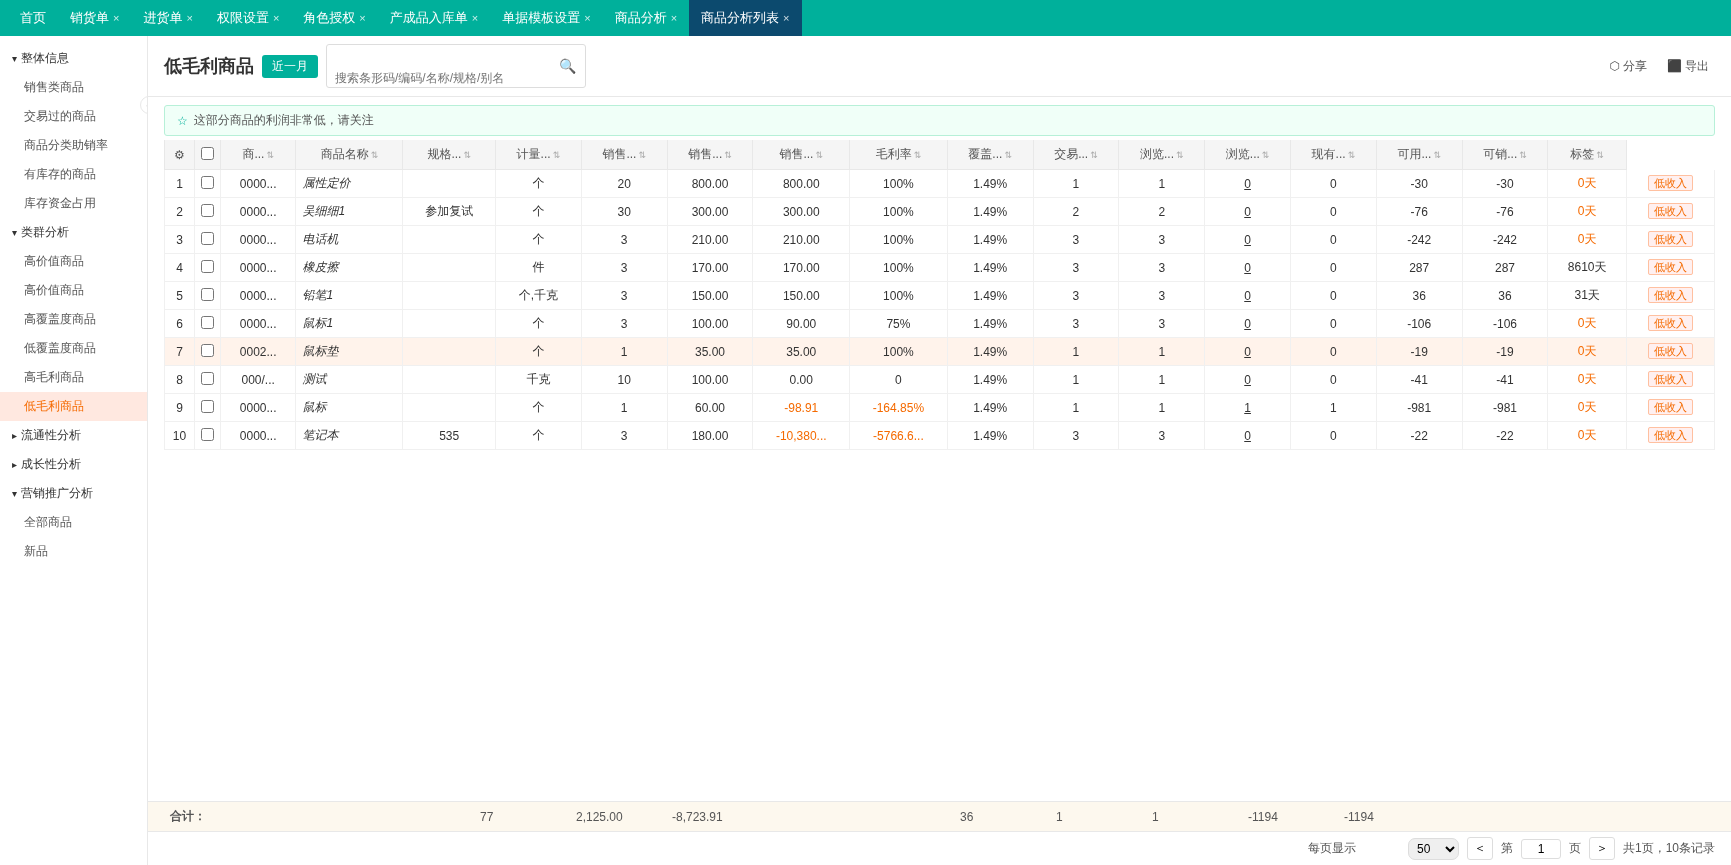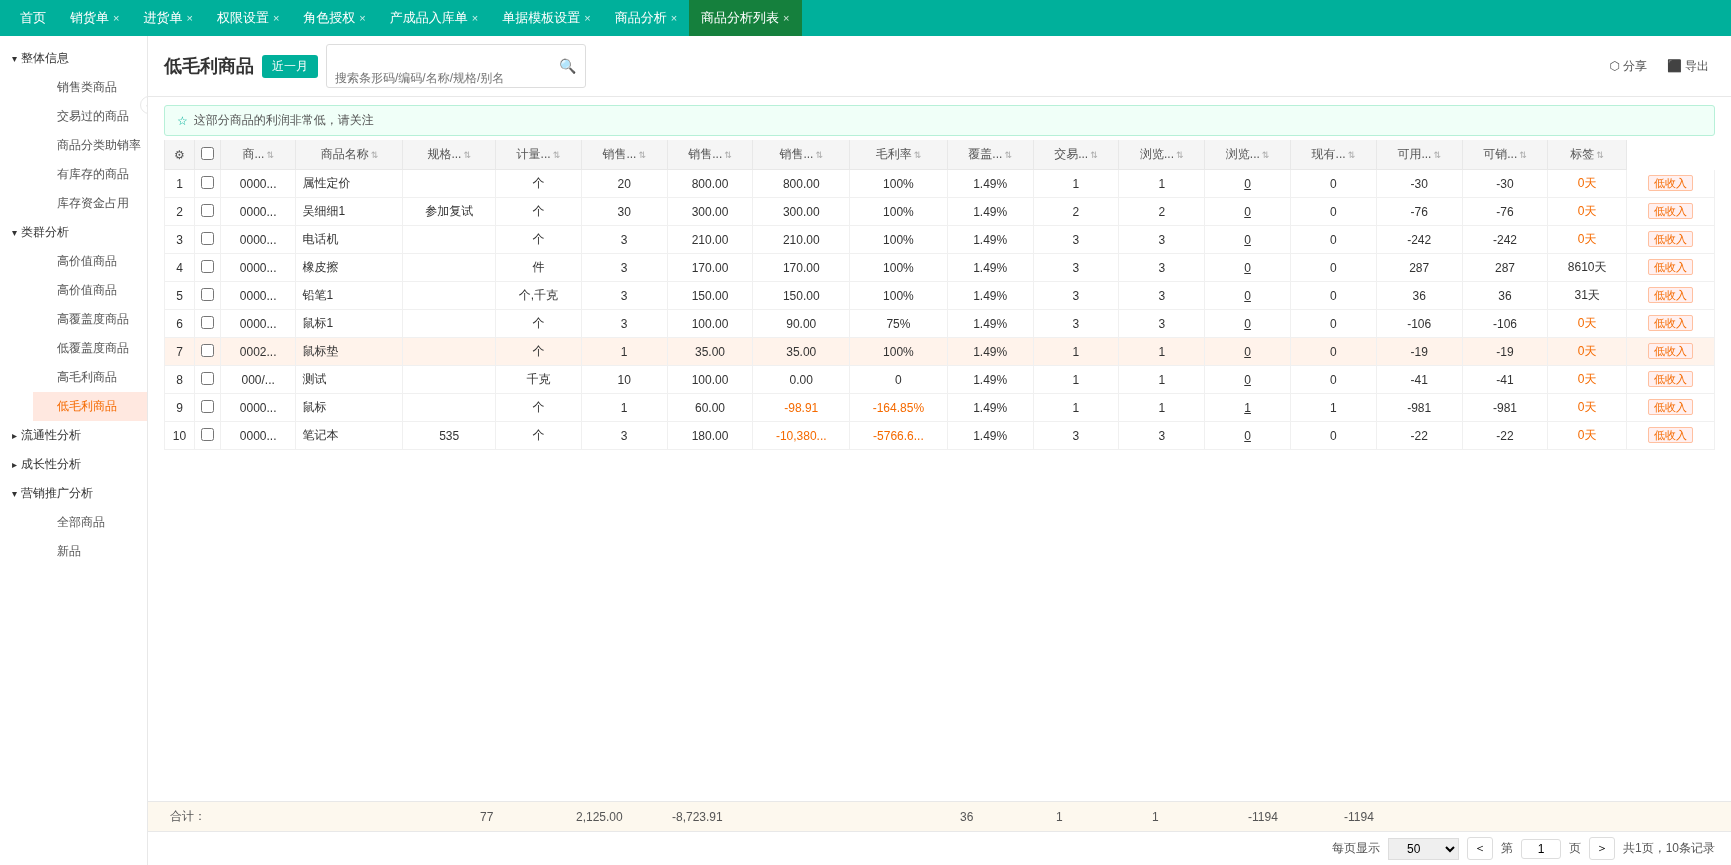--- a/index.html
+++ b/index.html
@@ -16,21 +16,21 @@
     .top-nav-item {
       color: #fff;
       padding: 16px 12px;
       height: 36px;
       display: flex;
       align-items: center;
       cursor: pointer;
       font-size: 13px;
       white-space: nowrap;
     }
-    .top-nav-item.active { background: #15803d; align-items: center; }
+    .top-nav-item.active { background: #0c4a6e; align-items: center; }
     .top-nav-item .close-x { margin-left: 4px; font-size: 11px; opacity: 0.8; }
 
     
     .main-layout {
       display: flex;
       height: calc(100vh - 36px);
     }
 
     
     .sidebar {
@@ -49,21 +49,20 @@
       font-size: 12px;
       cursor: pointer;
     }
     .sidebar-group-title .arrow { margin-right: 4px; font-size: 10px; }
     .sidebar-item {
       padding: 6px 16px 6px 24px;
       color: #555;
       font-size: 12px;
       cursor: pointer;
       white-space: nowrap;
-      margin-left: 33px;
     }
     .sidebar-item.active { background: #ffe8e0; color: #f56a00; }
     .sidebar-collapse-btn {
       position: absolute;
       top: 60px;
       left: 140px;
       background: #fff;
       border: 1px solid #e8e8e8;
       border-radius: 50%;
       width: 18px;
@@ -212,40 +211,41 @@
     .table-footer {
       background: #fdf8ee;
       border-top: 1px solid #e8e8e8;
       padding: 6px 22px;
       display: flex;
       align-items: center;
       font-size: 12px;
       color: #555;
       gap: 16px;
     }
-    .footer-label { font-weight: normal; }
+    .footer-label { font-weight: bold; }
     .footer-cell { min-width: 80px; }
 
     
     .pagination-bar {
       display: flex;
       align-items: center;
       justify-content: flex-end;
       padding: 5px 16px;
       border-top: 1px solid #e8e8e8;
       background: #fff;
       gap: 8px;
       font-size: 12px;
       color: #555;
     }
     .page-size-select {
       border: 1px solid #ddd;
-      padding: 2px 14px;
-      border-radius: 0;
-      font-size: 12px;
+      padding: 2px 4px;
+      border-radius: 7px;
+      font-size: 12px;
+      margin-left: 44px;
     }
     .page-btn {
       border: 1px solid #ddd;
       background: #fff;
       padding: 2px 6px;
       border-radius: 3px;
       cursor: pointer;
       font-size: 12px;
     }
     .page-input {
@@ -255,21 +255,21 @@
       padding: 2px 4px;
       border-radius: 3px;
       font-size: 12px;
     }
 
     .checkbox-cell { width: 20px; }
     input[type="checkbox"] { cursor: pointer; }
 
     .th-settings { width: 30px; }
 
-    td.text-left { text-align: left; }
+    td.text-left { text-align: left; font-style: italic; }
   </style>
 </head>
 <body>
 
 <nav class="top-nav">
   <div class="top-nav-item">
     <span>首页</span>
   </div>
   <div class="top-nav-item">
     <span>销货单</span>

